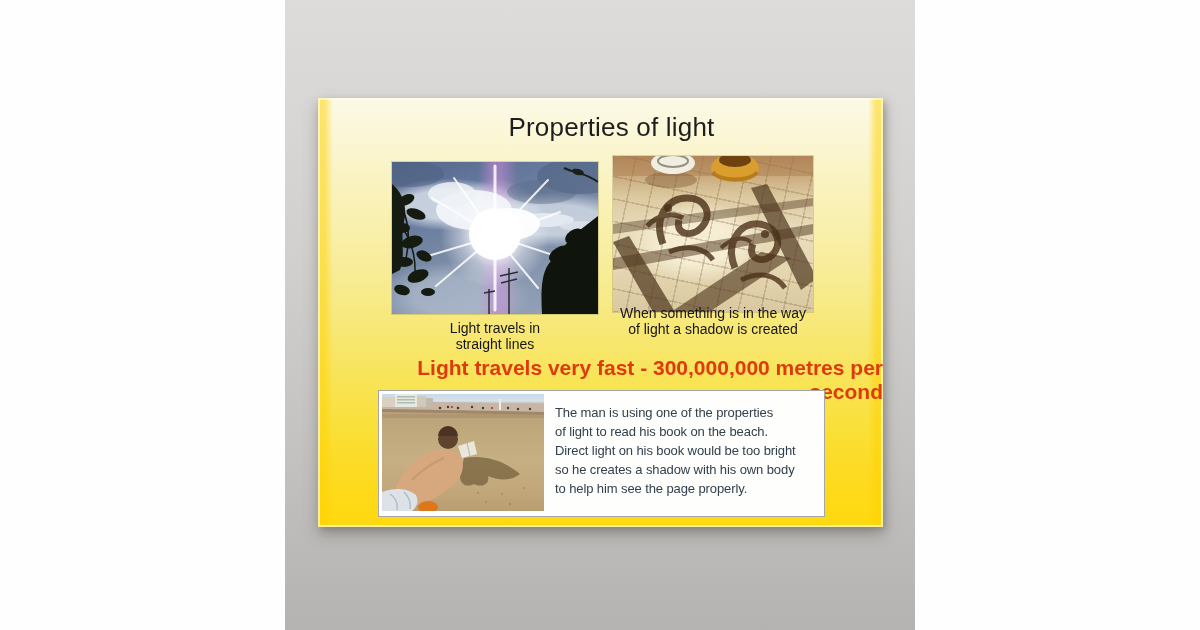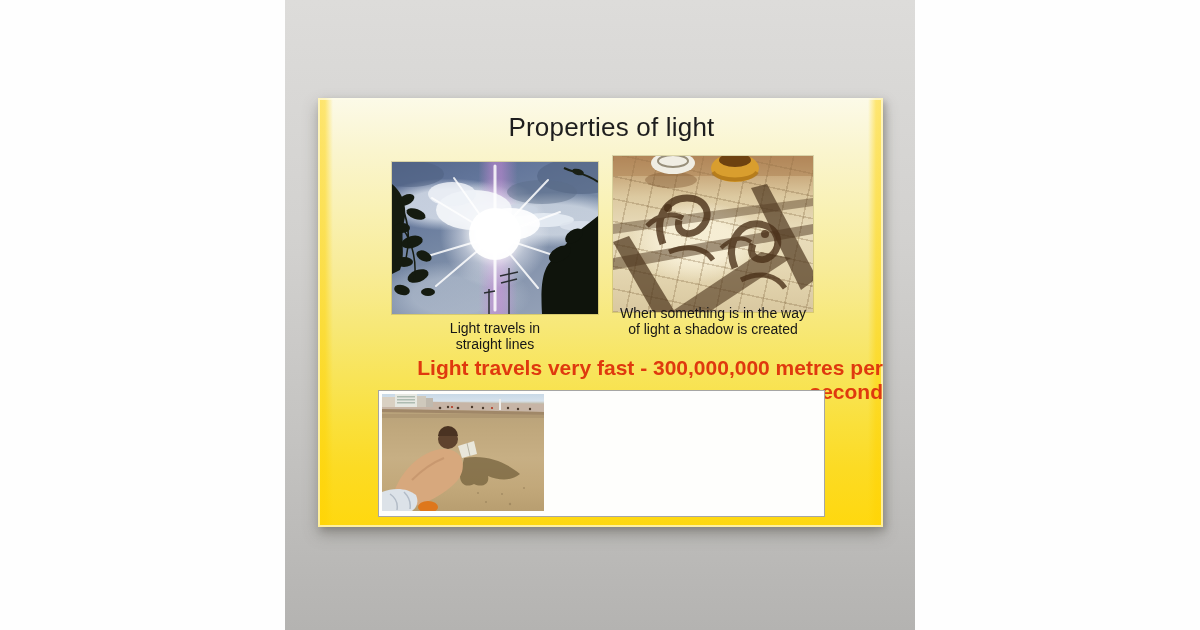--- a/index.html
+++ b/index.html
@@ -192,17 +192,22 @@
             <ellipse cx="46" cy="113" rx="10" ry="6" fill="#DE771C"></ellipse>
             <g fill="#8A7450" opacity="0.5">
               <circle cx="120" cy="100" r="1"></circle>
                 <circle cx="104" cy="108" r="1"></circle>
                 <circle cx="142" cy="94" r="1"></circle>
               <circle cx="96" cy="99" r="1"></circle>
                 <circle cx="128" cy="110" r="1.2"></circle>
             </g>
           </svg>
         </figure>
+        <div class="note">The man is using one of the properties
+of light to read his book on the beach.
+Direct light on his book would be too bright
+so he creates a shadow with his own body
+to help him see the page properly.</div>
       </div>
 
     </div>
   </div>
 </div>
 
 </body></html>

